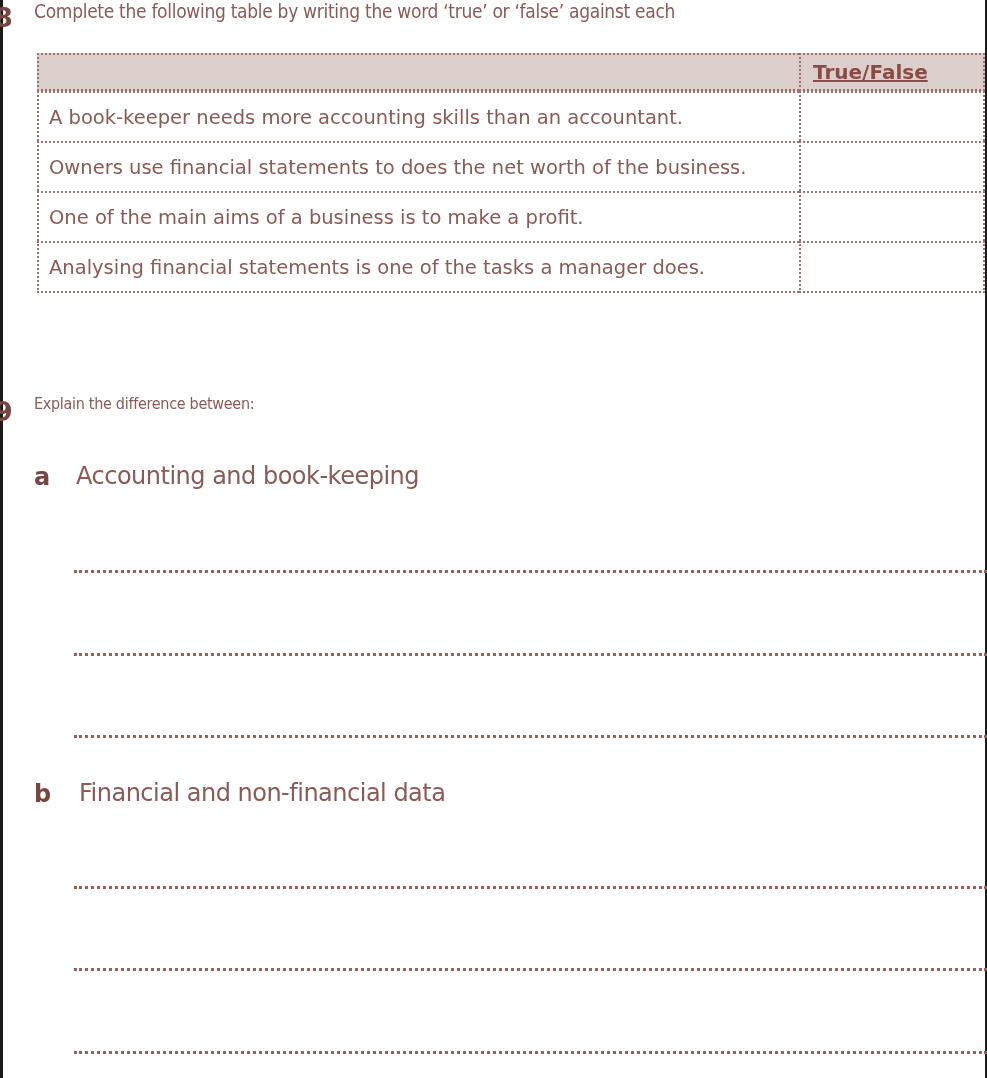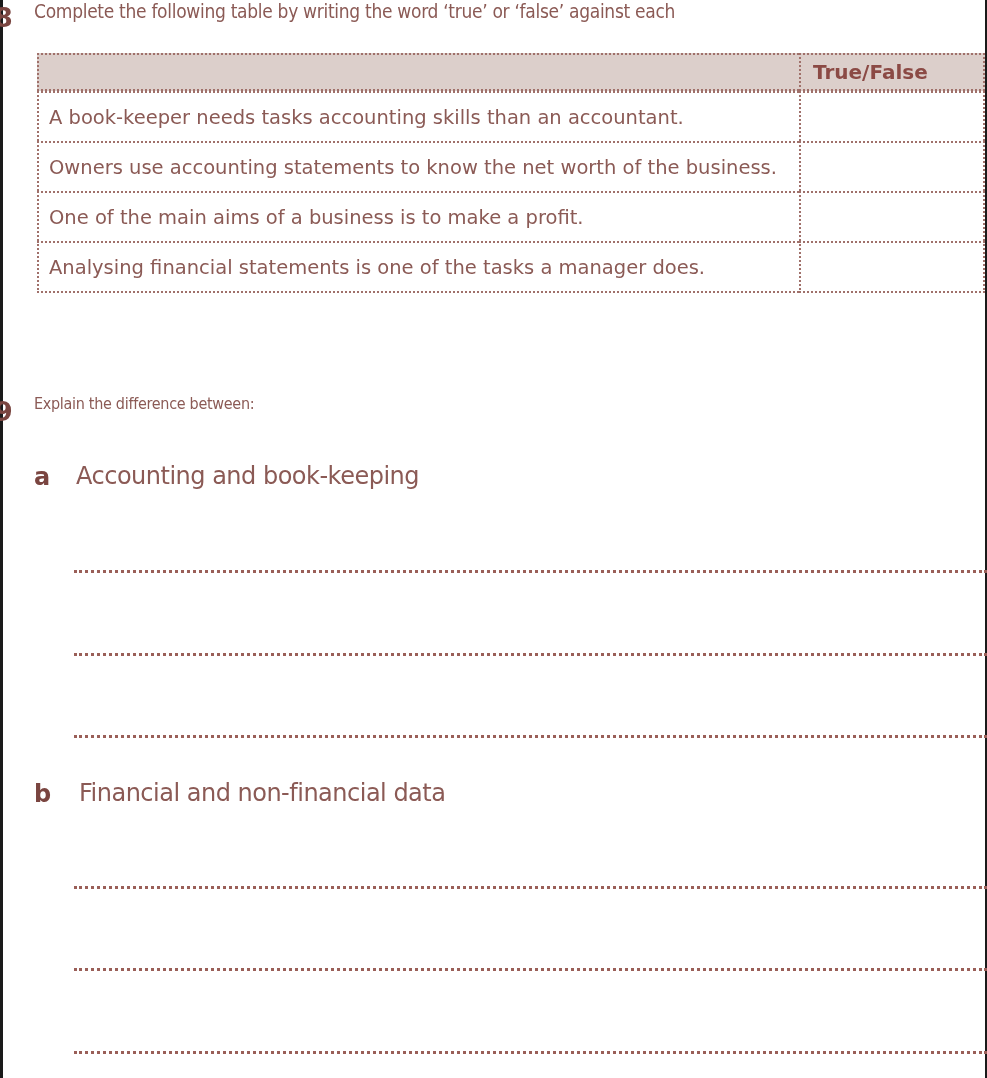--- a/index.html
+++ b/index.html
@@ -21,21 +21,21 @@
     }
     table.tf td, table.tf th {
       border-top:2px dotted #a0706a;
       border-left:2px dotted #a0706a;
       padding:0;
       font-size:19.5px; color:#8b5a55; font-weight:normal; text-align:left;
     }
     table.tf tr td:last-child, table.tf tr th:last-child { border-right:2px dotted #a0706a; }
     table.tf tr:last-child td { border-bottom:2px dotted #a0706a; }
     table.tf th { background:#dccfcb; height:34px; border-bottom:2px dotted #a0706a; }
-    table.tf tr.head th { border-top:2px dotted #a0706a; }
+    table.tf tr.head th { border-top:2px dotted #a0706a;text-decoration:underline; }
     table.tf th.hd1 { width:760px; border-radius:0; }
     table.tf th.hd2 { width:170px; font-weight:bold; color:#8b4a45; font-size:20px; padding-left:12px; }
     table.tf tr.row td { height:48px; }
     table.tf tr.row td.stmt { padding-left:10px; }
     table.tf tr.row:first-of-type td { border-top:none; }
 
     .sub { position:absolute; white-space:nowrap; font-family:"DejaVu Sans", sans-serif; }
     .sub-letter { font-weight:bold; color:#7a4540; font-size:24px; }
     .sub-label { color:#8b5a55; font-size:24px; letter-spacing:-0.5px; }
     .sub-a-letter { left:34px; top:463px; }
@@ -54,25 +54,25 @@
 <span class="qnum q8num">8</span>
 <div class="q-text q8-text">Complete the following table by writing the word ‘true’ or ‘false’ against each</div>
 
 <table class="tf">
   <tbody>
       <tr class="head">
     <th class="hd1"></th>
     <th class="hd2">True/False</th>
   </tr>
   <tr class="row">
-    <td class="stmt">A book-keeper needs tasks accounting skills than an accountant.</td>
+    <td class="stmt">A book-keeper needs more accounting skills than an accountant.</td>
     <td></td>
   </tr>
   <tr class="row">
-    <td class="stmt">Owners use accounting statements to know the net worth of the business.</td>
+    <td class="stmt">Owners use financial statements to does the net worth of the business.</td>
     <td></td>
   </tr>
   <tr class="row">
     <td class="stmt">One of the main aims of a business is to make a profit.</td>
     <td></td>
   </tr>
   <tr class="row">
     <td class="stmt">Analysing financial statements is one of the tasks a manager does.</td>
     <td></td>
   </tr>

